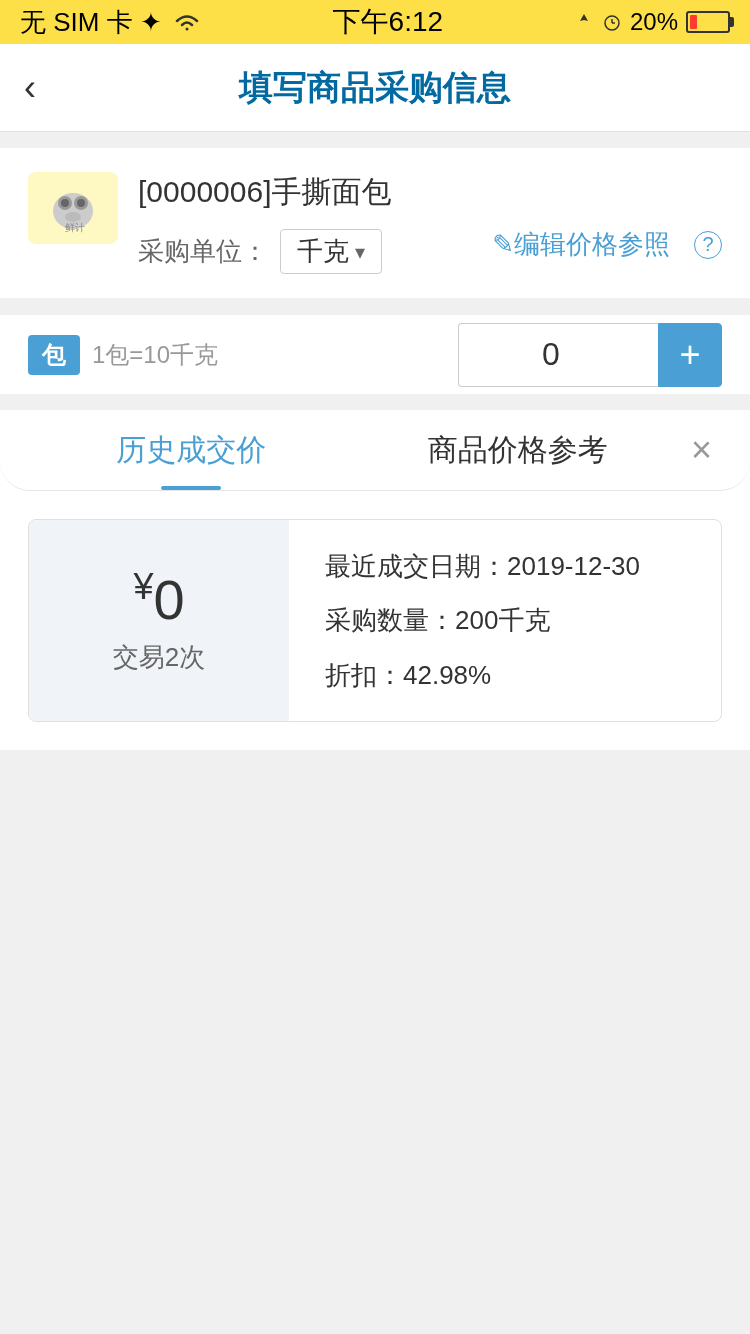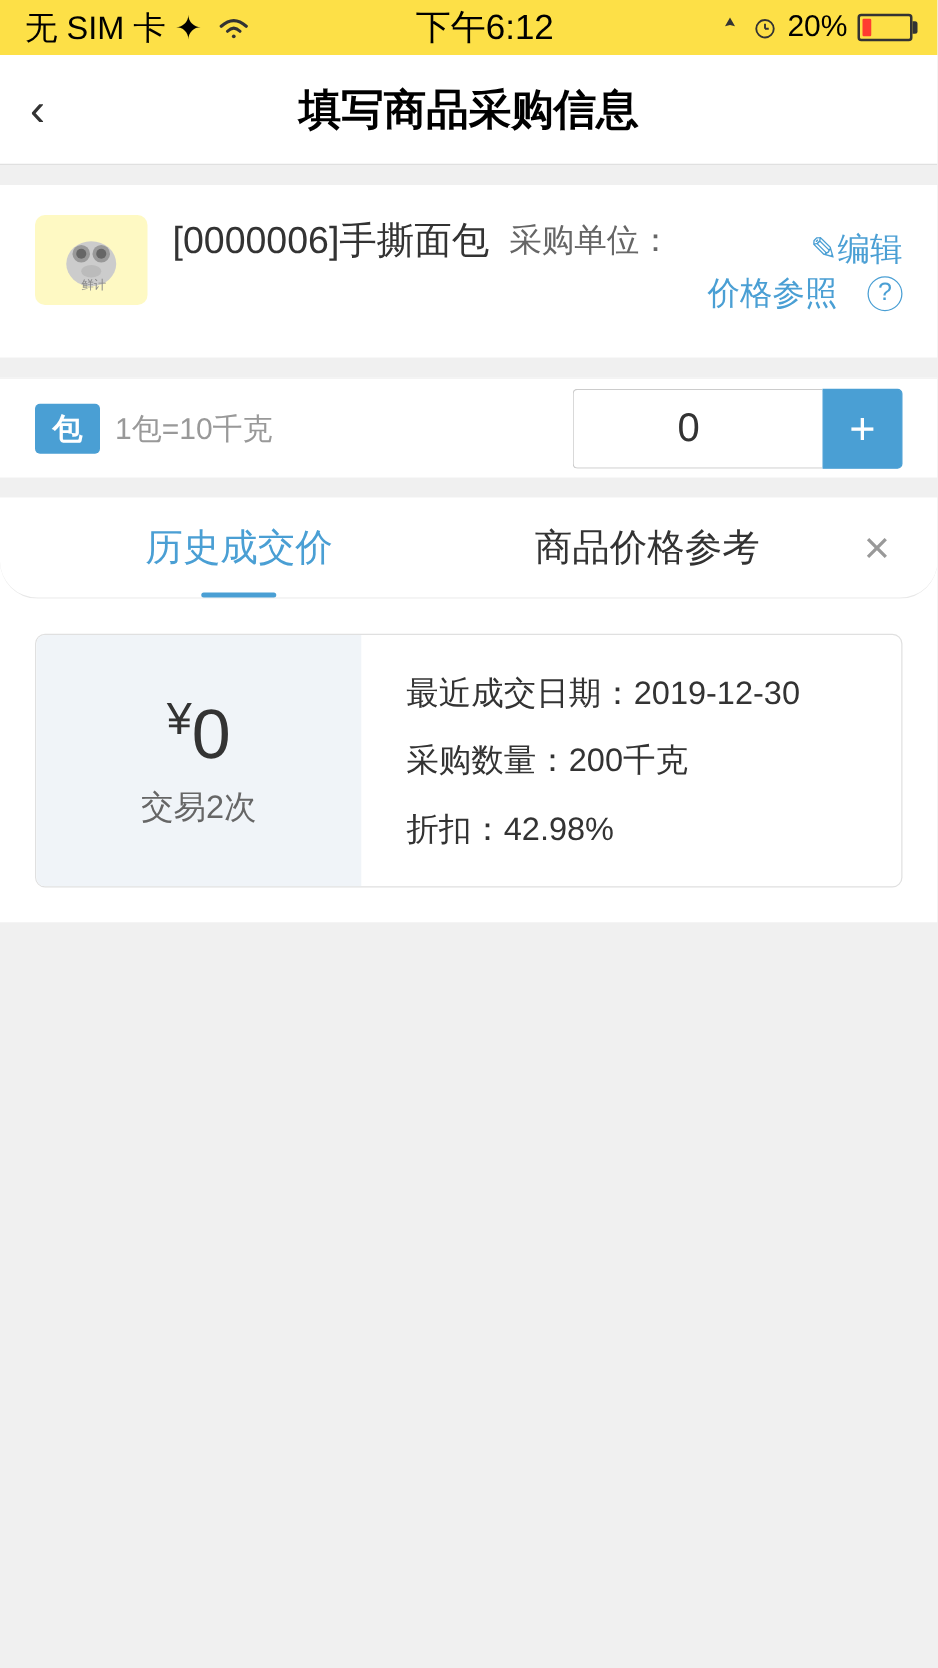--- a/index.html
+++ b/index.html
@@ -86,21 +86,21 @@
     .nav-back {
       position: absolute;
       left: 24px;
       font-size: 36px;
       color: #333;
       cursor: pointer;
     }
     .nav-title {
       font-size: 34px;
       font-weight: 600;
-      color: #000000;
+      color: #0369a1;
     }
 
     
     .product-section {
       background: #ffffff;
       padding: 24px 28px;
       margin-top: 16px;
     }
     .product-header {
       display: flex;
@@ -118,21 +118,21 @@
       background: #fef9c3;
       border-radius: 8px;
       display: flex;
       align-items: center;
       justify-content: center;
       font-size: 36px;
       color: #888;
     }
     .product-info {
       display: flex;
-      flex-direction: row;
+      flex-direction: column;
       gap: 16px;
       text-align: center;
     }
     .product-name {
       font-size: 30px;
       color: #333;
       font-weight: 500;
     }
     .product-unit-row {
       display: flex;
@@ -167,21 +167,20 @@
     }
     .price-ref-link {
       font-size: 26px;
       color: #4a9fd4;
       display: flex;
       align-items: center;
       gap: 24px;
     }
     .product-right {
       display: flex;
-      flex-direction: column;
       align-items: flex-end;
       justify-content: center;
       height: 90px;
     }
 
     
     .quantity-section {
       background: #ffffff;
       margin-top: 16px;
       padding: 0 28px;
@@ -384,20 +383,24 @@
           <circle cx="22" cy="20" r="4" fill="#666"></circle>
           <circle cx="38" cy="20" r="4" fill="#666"></circle>
           <ellipse cx="30" cy="34" rx="8" ry="5" fill="#bbb"></ellipse>
           <text x="22" y="48" font-size="10" fill="#888">鲜计</text>
         </svg>
       </div>
       <div class="product-info">
         <div class="product-name">[0000006]手撕面包</div>
         <div class="product-unit-row">
           <span class="unit-label">采购单位：</span>
+          <div class="unit-select">
+            <span>千克</span>
+            <span class="unit-select-arrow">▾</span>
+          </div>
         </div>
       </div>
     </div>
     <div class="product-right">
       <div class="edit-link">✎编辑</div>
       <div class="price-ref-link">
         <span>价格参照</span>
         <span style="border:1px solid #4a9fd4;border-radius:50%;width:28px;height:28px;display:inline-flex;align-items:center;justify-content:center;font-size:20px;color:#4a9fd4;">?</span>
       </div>
     </div>

